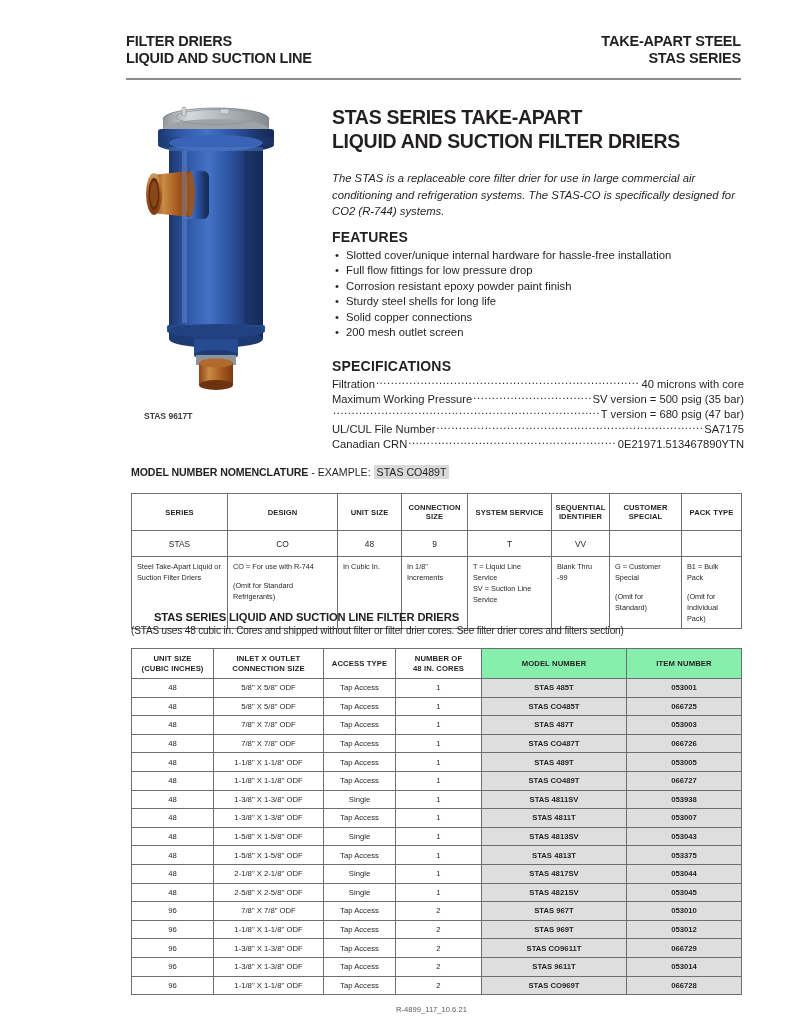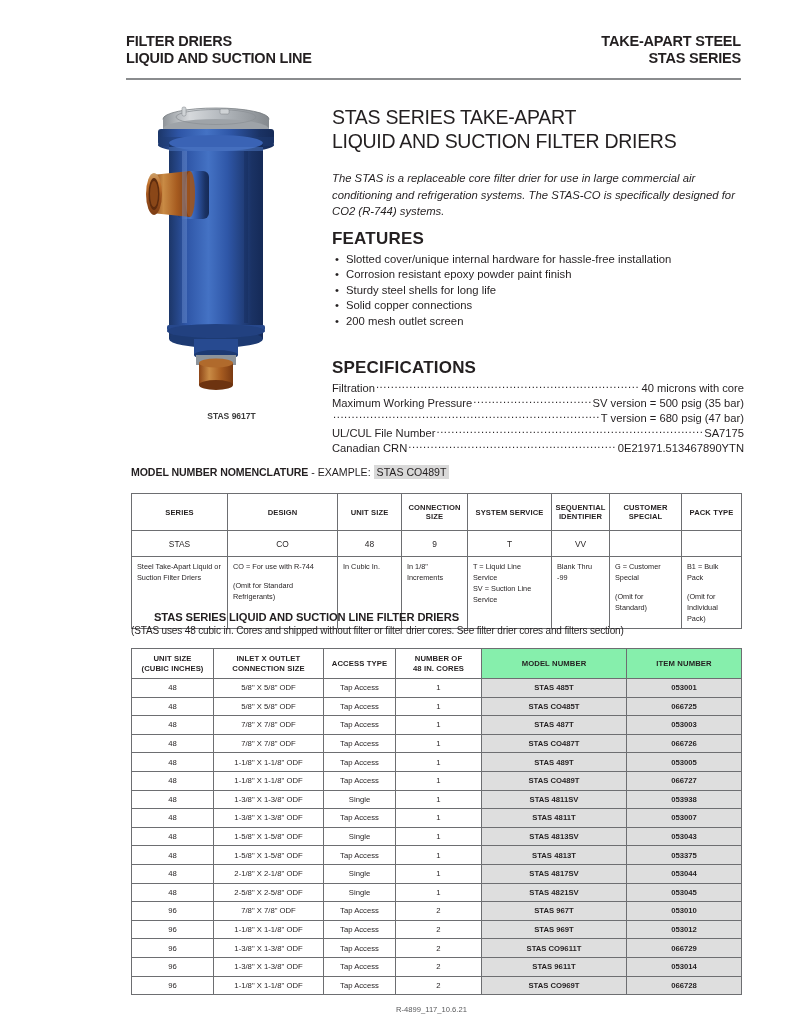--- a/index.html
+++ b/index.html
@@ -52,51 +52,50 @@
     position: absolute;
     left: 108px; top: 86px;
     width: 175px;
     height: 345px;
   }
   .prod-svg { display: block; }
   .figure-caption {
     position: absolute;
     left: 0; top: 318px;
     width: 175px;
-    text-align: center;
     font-size: 8.5px;
     font-weight: bold;
     color: #3b3b3b;
   }
 
   
   .title-block {
     position: absolute;
     left: 296px; top: 98px;
     width: 410px;
   }
   .main-title {
     font-size: 19.5px;
-    font-weight: normal;
+    font-weight: bold;
     line-height: 24px;
     letter-spacing: -0.3px;
     margin: 0;
   }
   .intro {
     position: absolute;
     left: 296px; top: 163px;
     width: 412px;
     font-style: italic;
     font-size: 11.3px;
     line-height: 16.5px;
     color: #231f20;
   }
 
   .section-head {
-    font-size: 17px;
+    font-size: 14px;
     font-weight: bold;
     letter-spacing: 0.2px;
     margin: 0 0 3px 0;
   }
   .features {
     position: absolute;
     left: 296px; top: 222px;
     width: 400px;
   }
   .features ul {
@@ -348,20 +347,21 @@
       <span>LIQUID AND SUCTION FILTER DRIERS</span>
     </h1>
   </div>
 
   <div class="intro">The STAS is a replaceable core filter drier for use in large commercial air conditioning and refrigeration systems. The STAS-CO is specifically designed for CO2 (R-744) systems.</div>
 
   <div class="features">
     <div class="section-head">FEATURES</div>
     <ul>
       <li>Slotted cover/unique internal hardware for hassle-free installation</li>
+      <li>Full flow fittings for low pressure drop</li>
       <li>Corrosion resistant epoxy powder paint finish</li>
       <li>Sturdy steel shells for long life</li>
       <li>Solid copper connections</li>
       <li>200 mesh outlet screen</li>
     </ul>
   </div>
 
   <div class="specs">
     <div class="section-head">SPECIFICATIONS</div>
     <div class="spec-row">

